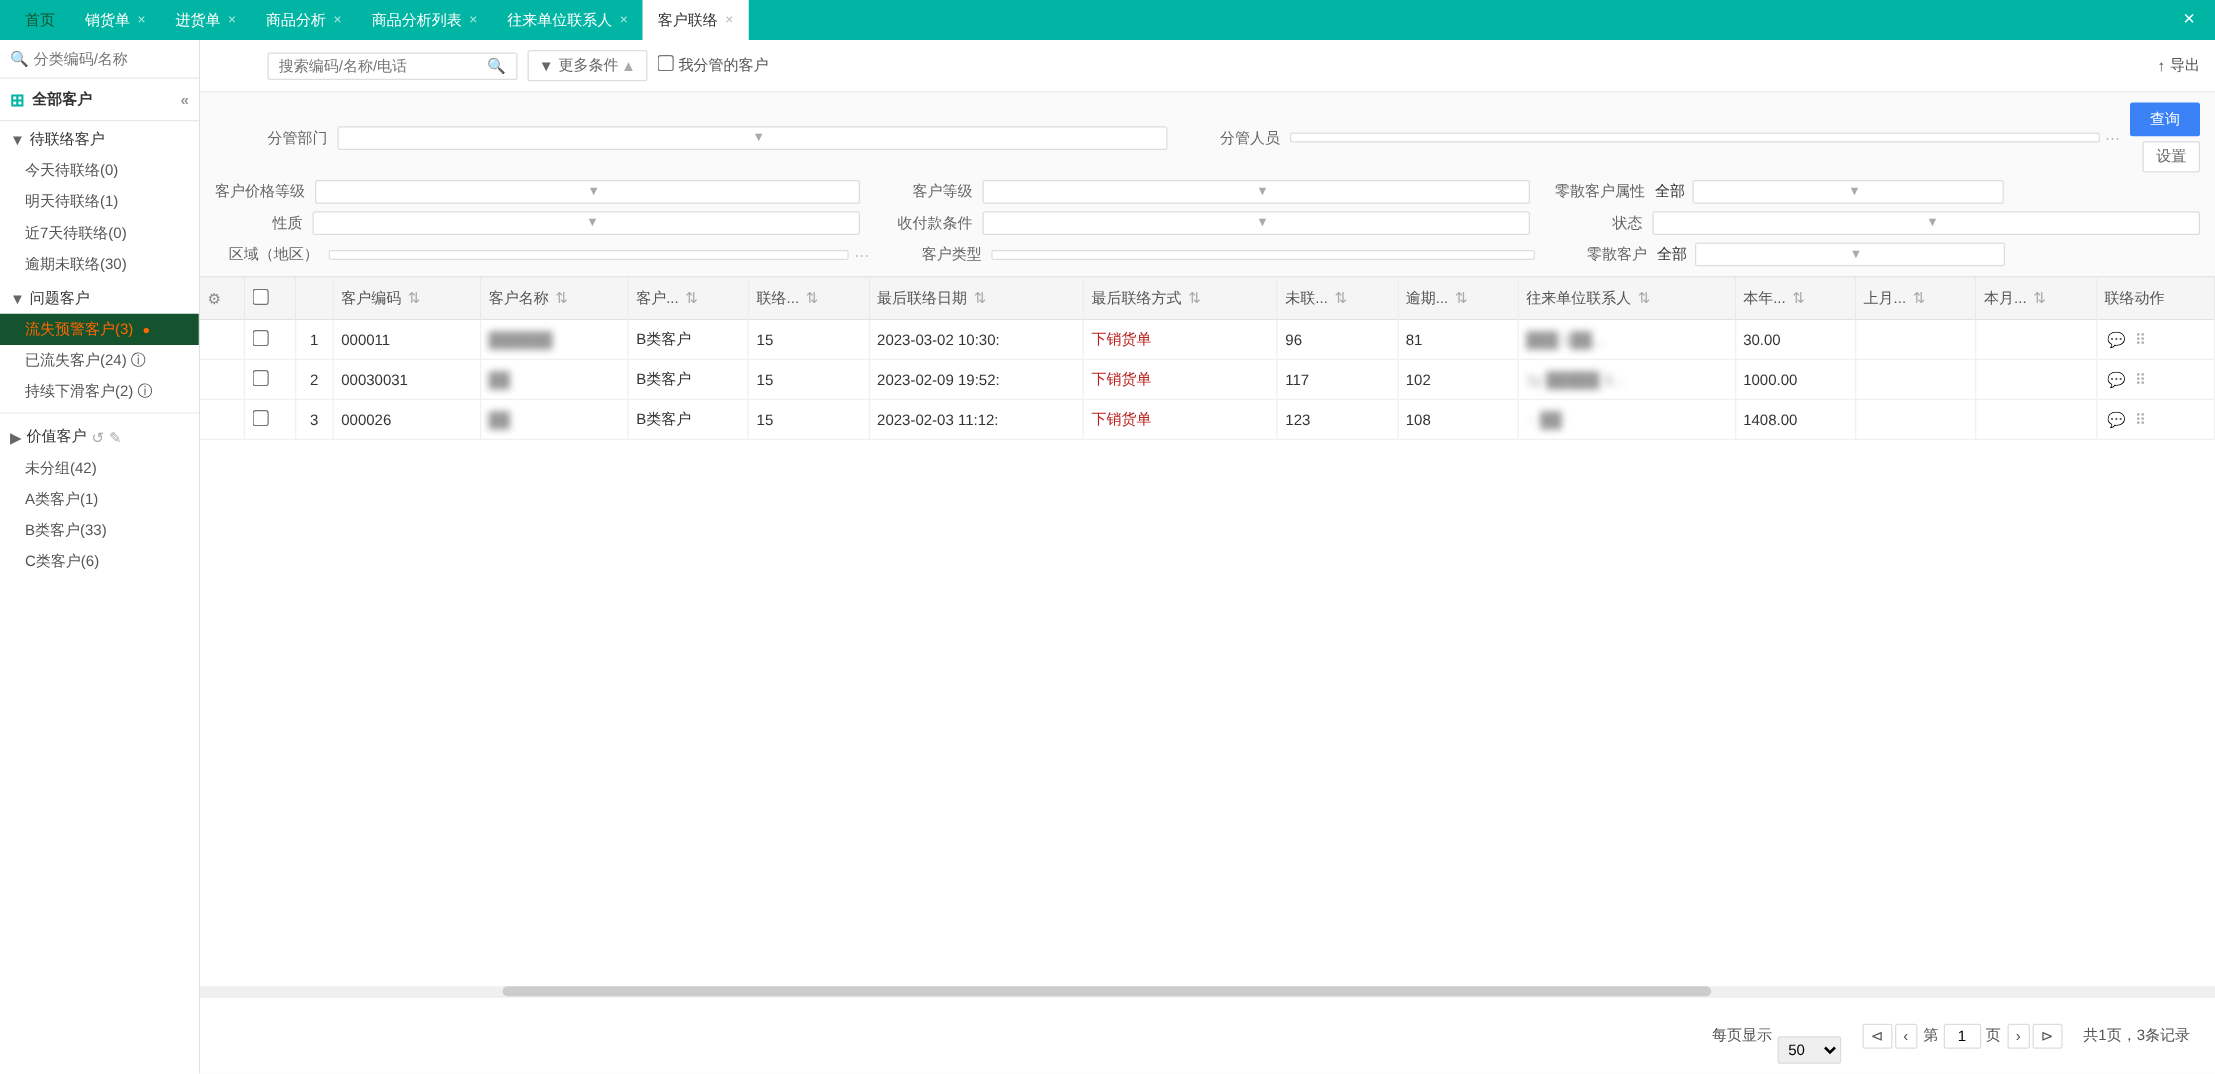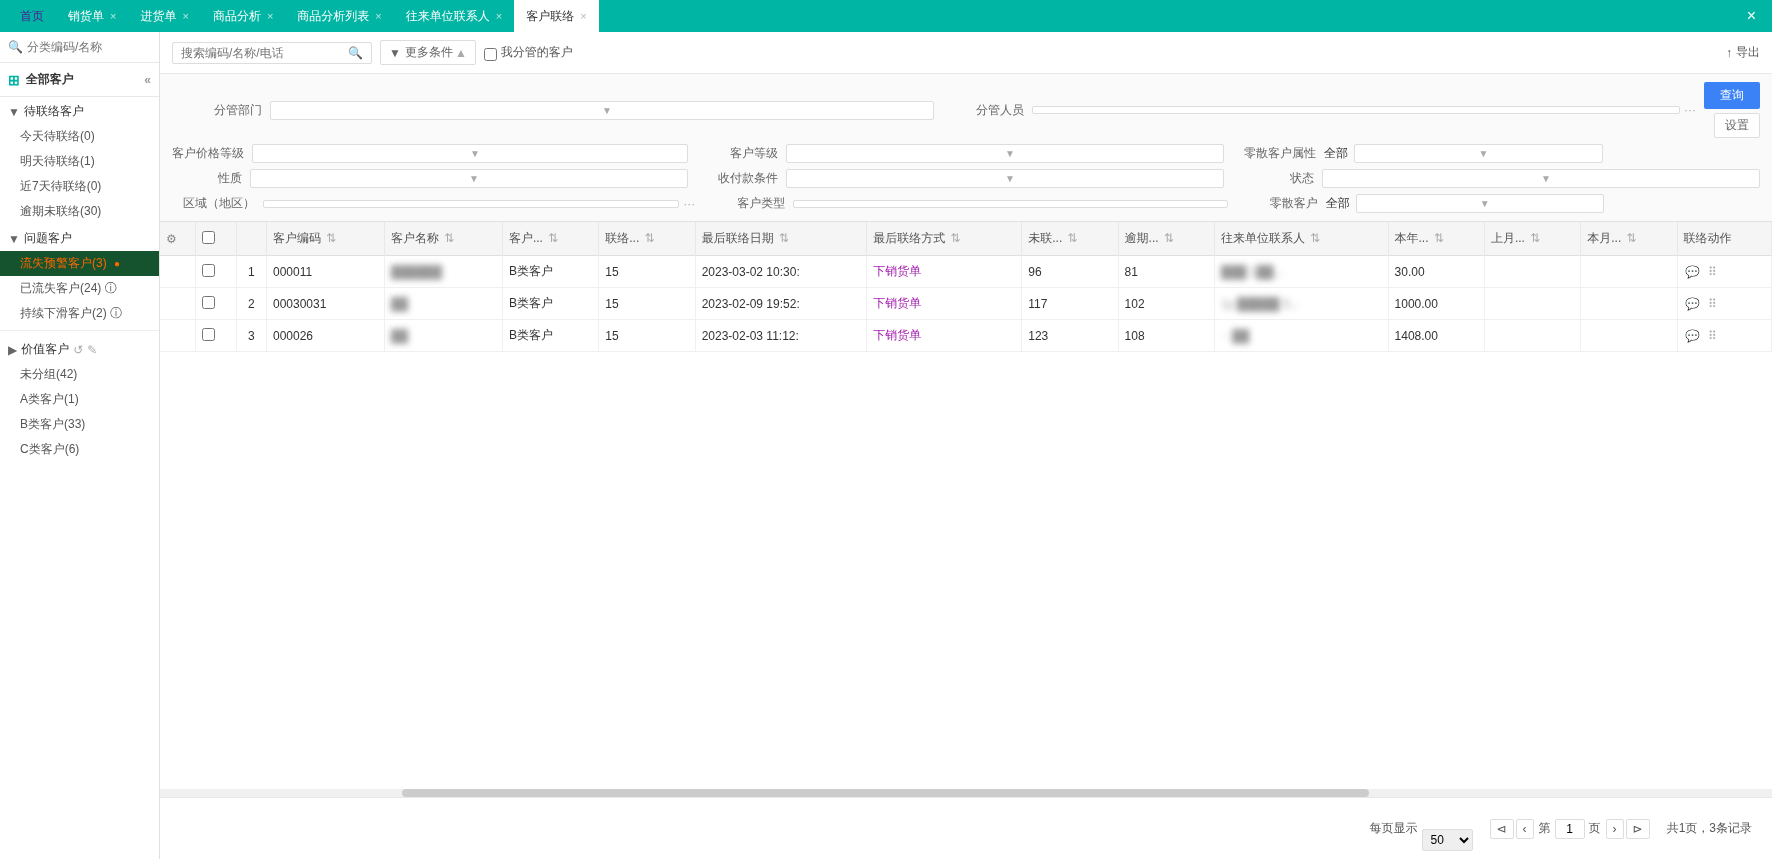--- a/index.html
+++ b/index.html
@@ -30,21 +30,21 @@
     }
     .top-tab .close-btn {
       margin-left: 6px;
       font-size: 11px;
       opacity: 0.7;
     }
     .top-tab:not(.active) .close-btn { color: white; }
     .top-tab.active .close-btn { color: #999; }
     .tab-home {
       padding: 0 12px;
-      color: #4c1d95;
+      color: #14532d;
       font-size: 12px;
       cursor: pointer;
     }
     .top-bar-right {
       margin-left: auto;
       color: white;
       font-size: 16px;
       cursor: pointer;
       padding: 0 8px;
     }
@@ -144,20 +144,21 @@
       border-bottom: 1px solid #e8e8e8;
       background: white;
     }
     .filter-search {
       display: flex;
       align-items: flex-end;
       border: 1px solid #ddd;
       padding: 3px 8px;
       border-radius: 2px;
       width: 200px;
+      margin-left: 42px;
     }
     .filter-search input {
       border: none;
       outline: none;
       font-size: 12px;
       width: 100%;
       color: #999;
     }
     .filter-btn {
       display: flex;
@@ -165,21 +166,21 @@
       margin-left: 8px;
       color: #666;
       cursor: pointer;
       padding: 3px 8px;
       border: 1px solid #ddd;
       border-radius: 2px;
     }
     .filter-btn .icon { margin-right: 4px; }
     .my-customer {
       display: flex;
-      align-items: flex-end;
+      align-items: flex-start;
       margin-left: 8px;
       color: #555;
       cursor: pointer;
     }
     .my-customer input { margin-right: 4px; }
     .export-btn {
       margin-left: auto;
       display: flex;
       align-items: center;
       color: #555;
@@ -295,21 +296,21 @@
       padding: 7px 6px;
       color: #333;
       border-right: 1px solid #f0f0f0;
       white-space: nowrap;
     }
     .blurred-text {
       filter: blur(3px);
       color: #999;
       display: inline-block;
     }
-    .link-text { color: #a21caf; cursor: pointer; text-decoration: none; margin-top: 44px; }
+    .link-text { color: #b91c1c; cursor: pointer; text-decoration: none; margin-top: 44px; }
     .action-icon { margin: 0 2px; cursor: pointer; }
     .settings-gear { color: #888; cursor: pointer; }
     .row-num { color: #888; text-align: center; }
 
     
     .pagination {
       display: flex;
       align-items: center;
       justify-content: flex-end;
       padding: 8px 16px;

